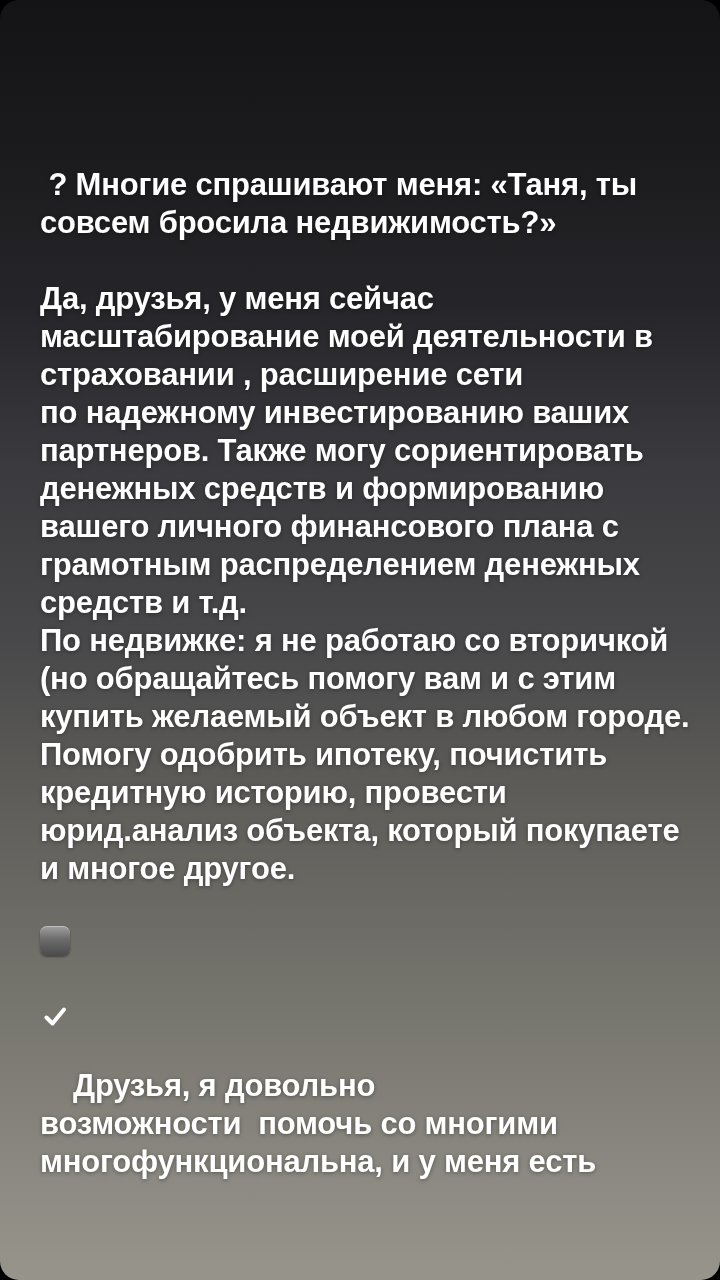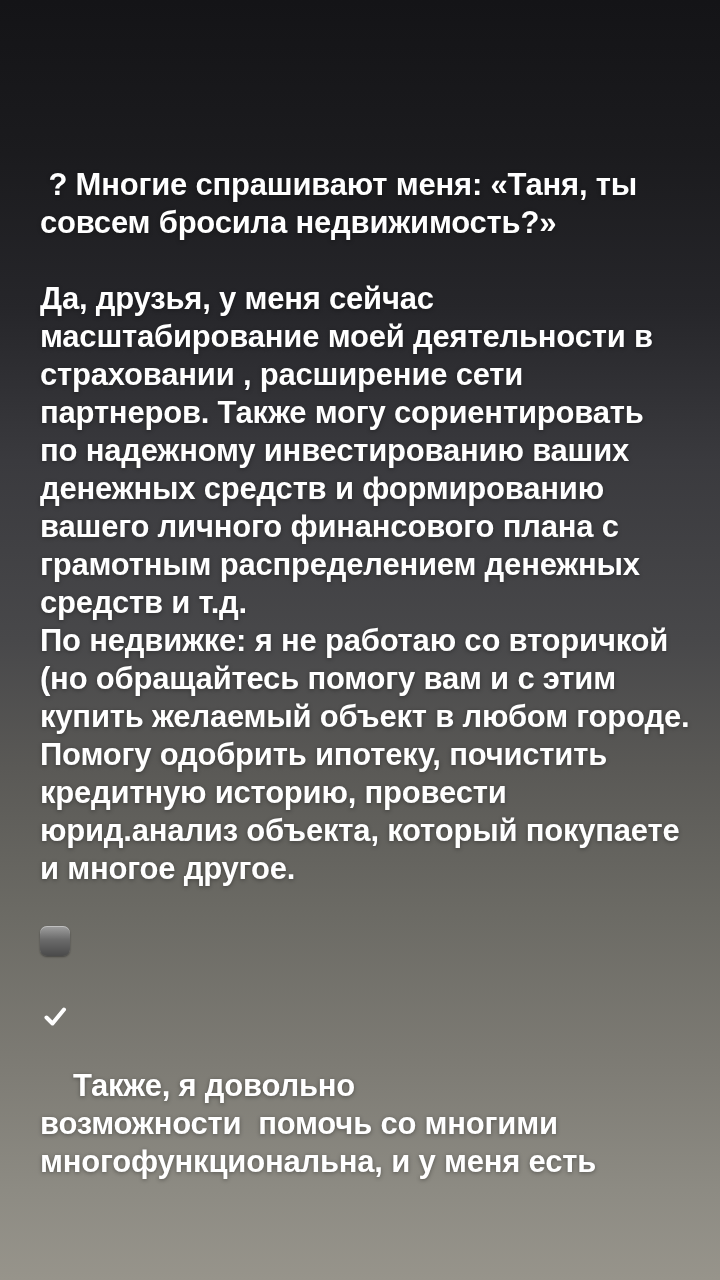--- a/index.html
+++ b/index.html
@@ -52,46 +52,46 @@
     display: inline-block;
     width: 36px;
     height: 36px;
     vertical-align: -7px;
     margin-left: 1px;
   }
 </style>
 </head>
 <body>
 
-<div class="story" style="background: linear-gradient(rgb(20, 20, 23) 0%, rgb(27, 27, 30) 12%, rgb(38, 38, 42) 24%, rgb(58, 58, 62) 36%, rgb(72, 72, 74) 50%, rgb(90, 89, 86) 60%, rgb(107, 106, 100) 71%, rgb(125, 123, 116) 83%, rgb(141, 139, 131) 93%, rgb(151, 148, 139) 100%);">
+<div class="story" style="background: linear-gradient(rgb(20, 20, 23) 0%, rgb(27, 27, 30) 12%, rgb(38, 38, 42) 24%, rgb(58, 58, 62) 36%, rgb(72, 72, 74) 50%, rgb(90, 89, 86) 60%, rgb(107, 106, 100) 71%, rgb(125, 123, 116) 83%, rgb(141, 139, 131) 93%, rgb(151, 148, 139) 100%); border-radius: 19px;">
   <div class="text-block" style="color: rgb(255, 255, 255);">
       <div class="line"><span> ? Многие спрашивают меня: «Таня, ты</span></div>
       <div class="line"><span>совсем бросила недвижимость?»</span></div>
       <div class="line"><span></span></div>
       <div class="line"><span>Да, друзья, у меня сейчас</span></div>
       <div class="line"><span>масштабирование моей деятельности в</span></div>
       <div class="line"><span>страховании , расширение сети</span></div>
+      <div class="line"><span>по надежному инвестированию ваших</span></div>
       <div class="line"><span>партнеров. Также могу сориентировать</span></div>
-      <div class="line"><span>по надежному инвестированию ваших</span></div>
       <div class="line"><span>денежных средств и формированию</span></div>
       <div class="line"><span>вашего личного финансового плана с</span></div>
       <div class="line"><span>грамотным распределением денежных</span></div>
       <div class="line"><span>средств и т.д.</span></div>
       <div class="line"><span>По недвижке: я не работаю со вторичкой</span></div>
       <div class="line"><span>(но обращайтесь помогу вам и с этим</span></div>
       <div class="line"><span>купить желаемый объект в любом городе.</span></div>
       <div class="line"><span>Помогу одобрить ипотеку, почистить</span></div>
       <div class="line"><span>кредитную историю, провести</span></div>
       <div class="line"><span>юрид.анализ объекта, который покупаете</span></div>
       <div class="line"><span>и многое другое.</span></div>
       <div class="line"><span></span></div>
       <div class="line"><span class="checkbox-icon">
     <svg viewBox="0 0 30 30" aria-hidden="true">
       <polyline points="6.5,15.5 12.5,21.5 24,7.5" fill="none" stroke="#ffffff" stroke-width="4" stroke-linecap="round" stroke-linejoin="round"></polyline>
     </svg>
-  </span><span>Также, я довольно</span></div>
+  </span><span>Друзья, я довольно</span></div>
       <div class="line"><span>возможности  помочь со многими</span></div>
       <div class="line"><span>многофункциональна, и у меня есть</span></div>
       <div class="line"><span class="thumb-icon">
     
   </span></div>
     </div>
 </div>
 
 </body></html>

